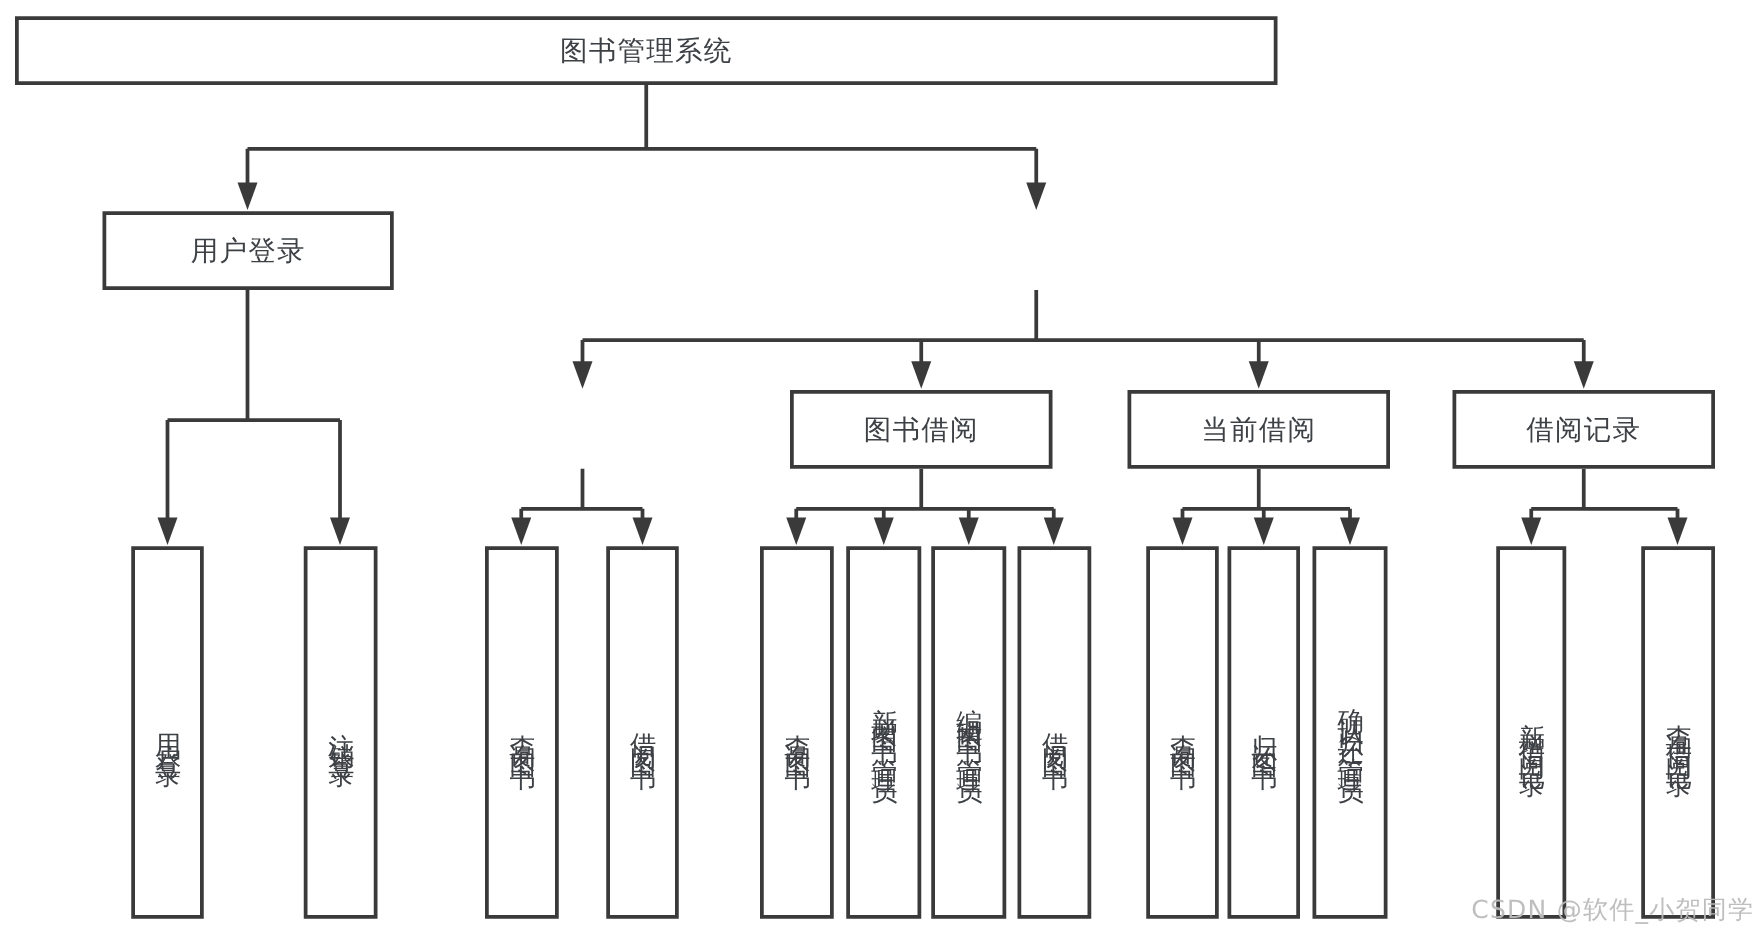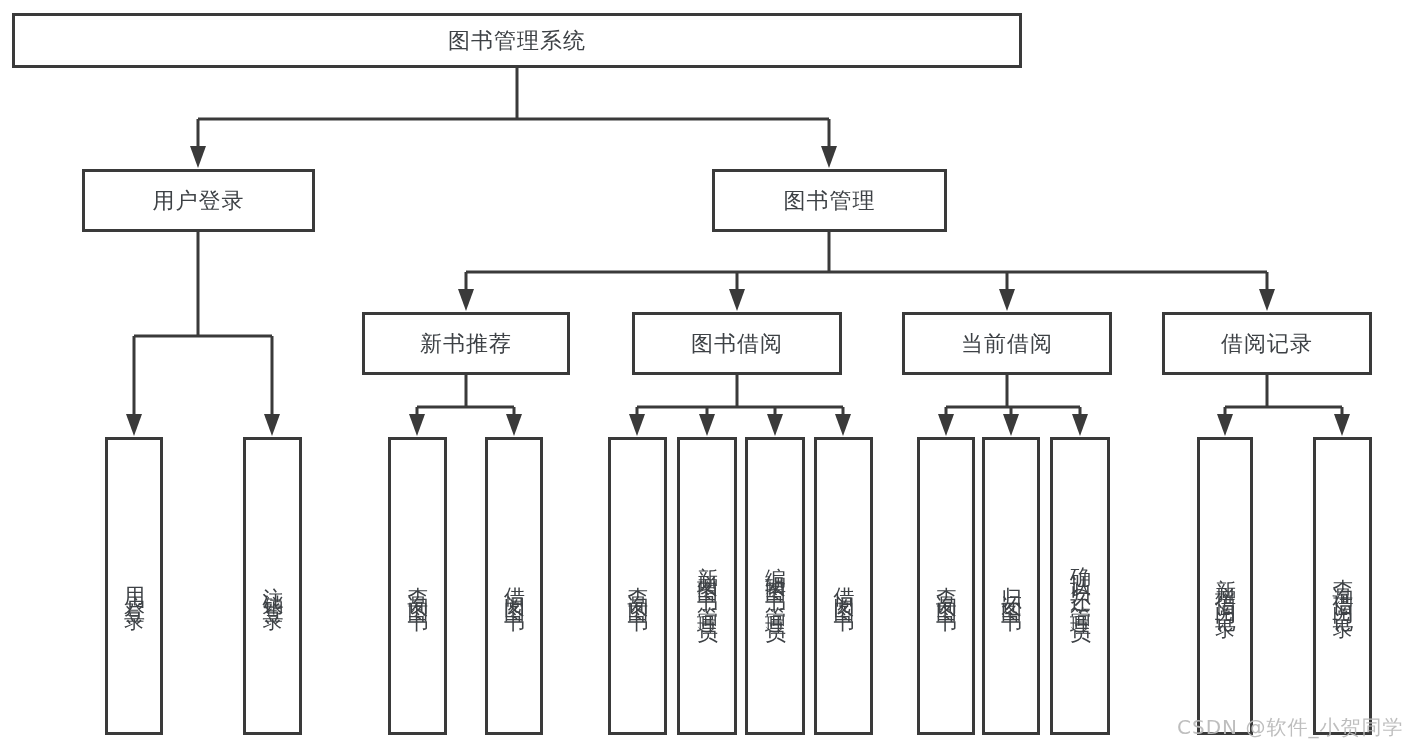--- a/index.html
+++ b/index.html
@@ -120,27 +120,21 @@
     </g>
   </svg>
 
   <div class="box n-root">
     <span class="h-label">图书管理系统</span>
   </div>
 
   <div class="box n-login">
     <span class="h-label">用户登录</span>
   </div>
-  <div class="box n-mgmt">
-    <span class="h-label">图书管理</span>
-  </div>
 
-  <div class="box n-g0">
-    <span class="h-label">新书推荐</span>
-  </div>
   <div class="box n-g2">
     <span class="h-label">当前借阅</span>
   </div>
   <div class="box n-g1">
     <span class="h-label">图书借阅</span>
   </div>
   <div class="box n-g3">
     <span class="h-label">借阅记录</span>
   </div>
 

